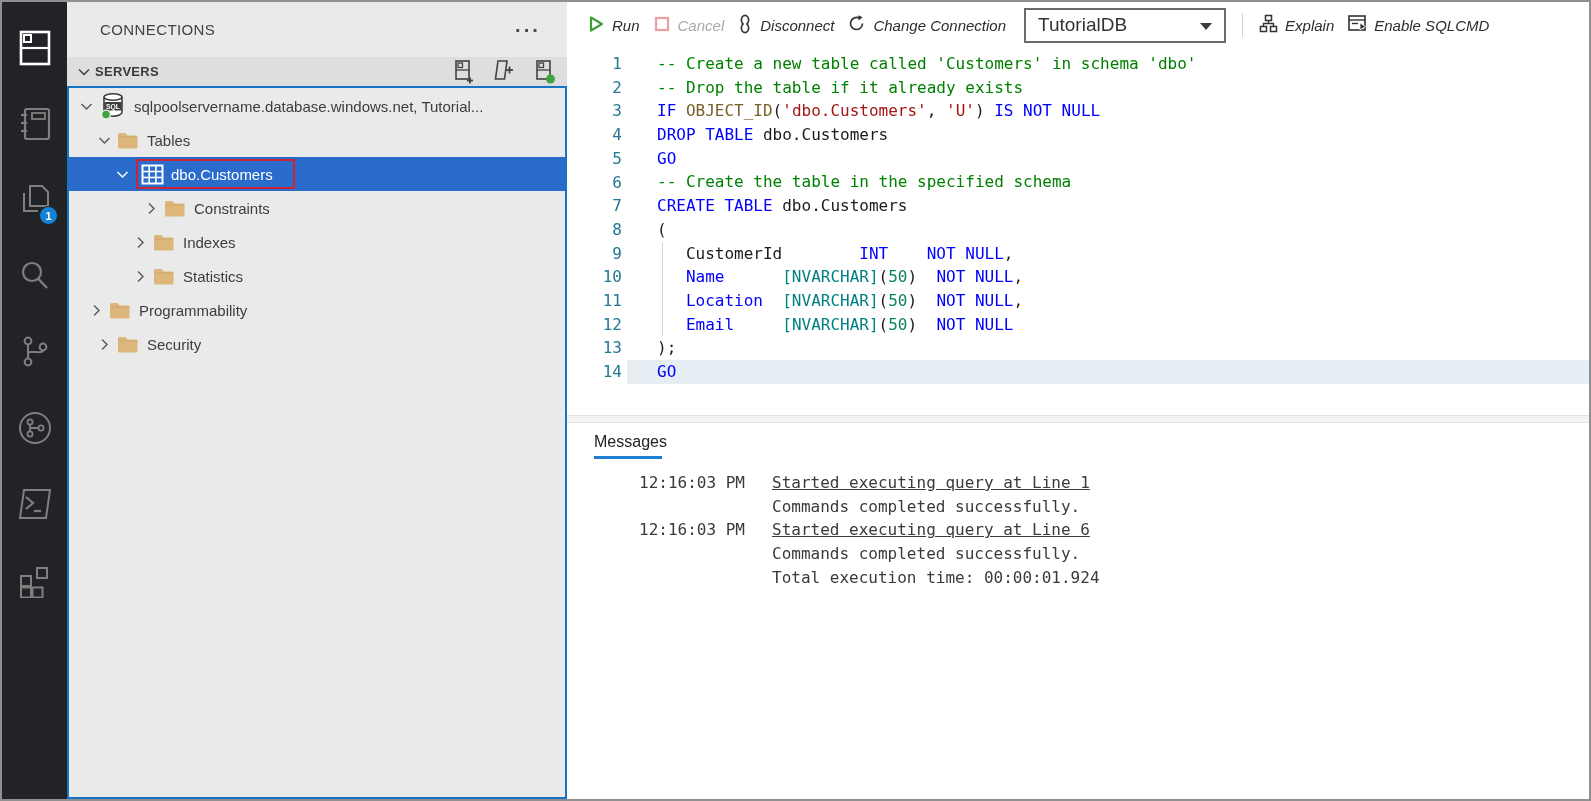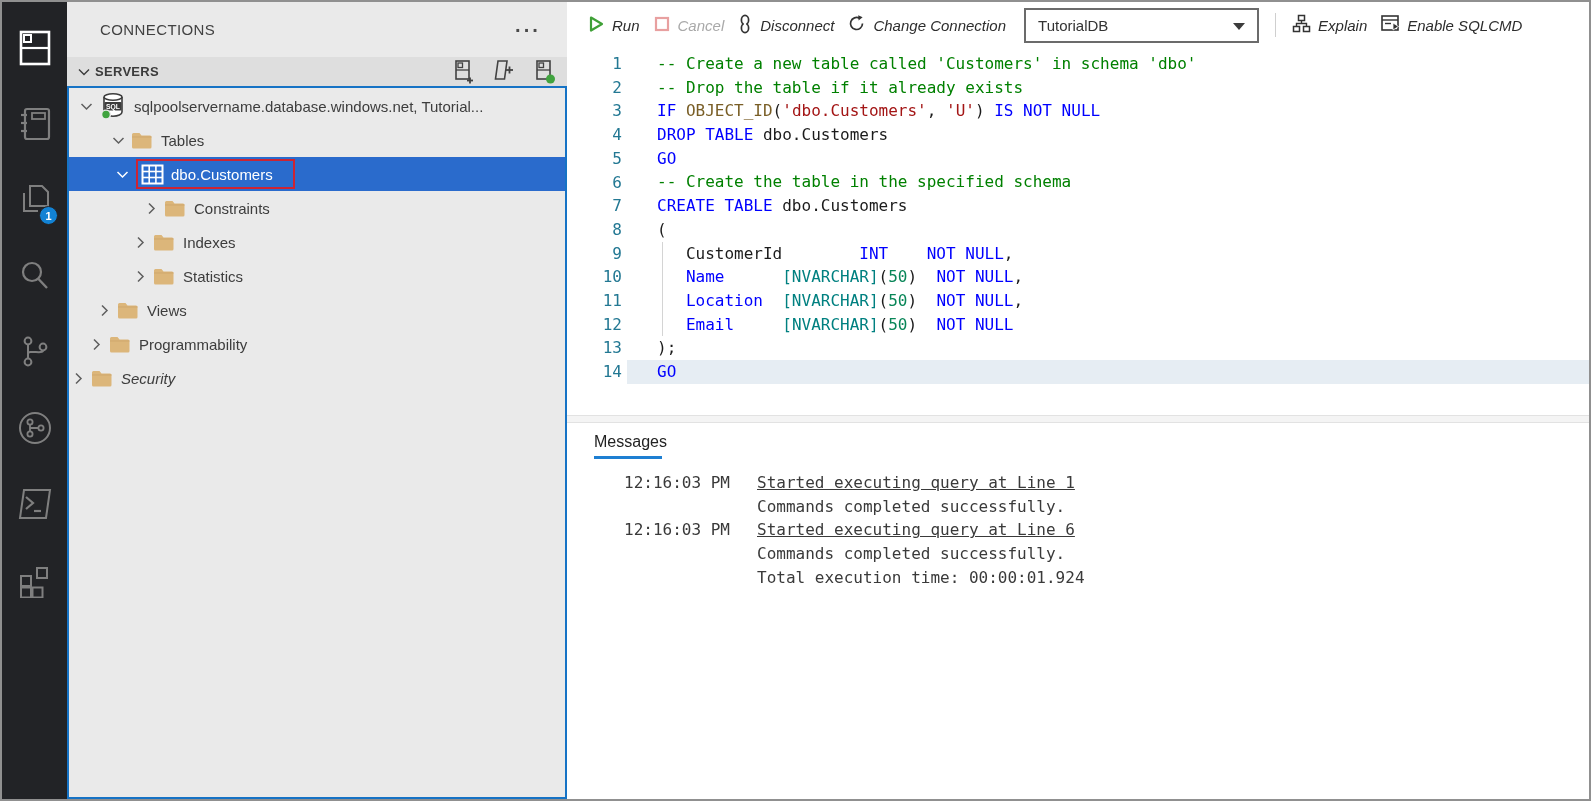--- a/index.html
+++ b/index.html
@@ -31,35 +31,35 @@
 
   
   .editor{flex:1;display:flex;flex-direction:column;background:#fff;min-width:0;}
   .tabbar{height:47px;flex:none;background:#ececec;display:flex;}
   .tab{width:340px;flex:none;background:#fff;display:flex;align-items:center;padding:0 12px 0 17px;gap:10px;font-size:15px;color:#383838;cursor:pointer;}
   .tab-title{white-space:nowrap;}
   .dirty{width:9px;height:9px;border-radius:50%;background:#2f2f2f;margin-left:10px;flex:none;}
   .toolbar{height:46px;flex:none;display:flex;align-items:center;padding-left:20px;gap:13px;background:#fff;}
   .tb-item{display:flex;align-items:center;gap:7px;font-size:15px;color:#2d2d2d;cursor:pointer;white-space:nowrap;font-style:italic;}
   .tb-item.disabled{color:#a9a9a9;cursor:default;text-align:right;}
-  .db-select{width:235px;height:35px;border:2px solid #6b6b6b;display:flex;align-items:center;justify-content:space-between;padding:0 12px;font-size:15px;color:#333;margin-left:5px;background:#fff;cursor:pointer;gap:48px;}
+  .db-select{width:202px;height:35px;border:2px solid #6b6b6b;display:flex;align-items:center;justify-content:space-between;padding:0 12px;font-size:19px;color:#333;margin-left:5px;background:#fff;cursor:pointer;gap:48px;}
   .vsep{width:1px;height:24px;background:#cfcfcf;margin:0 3px;}
 
   .editor-body{flex:1;display:flex;position:relative;overflow:hidden;font-family:"DejaVu Sans Mono","Liberation Mono",monospace;font-size:16px;line-height:23.7px;background:#fff;}
   .gutter{width:60px;flex:none;text-align:right;padding:4px 5px 0 0;color:#237893;}
   .code{flex:1;padding-top:4px;white-space:pre;min-width:0;}
   .cline{padding-left:30px;height:23.7px;}
   .cline.current{background:#e6edf3;}
   .indent-guide{position:absolute;left:95px;width:1px;background:#d4d4d4;}
 
   .splitter{height:8px;flex:none;background:#f4f4f4;border-top:1px solid #e2e2e2;border-bottom:1px solid #e2e2e2;cursor:row-resize;}
   .results{flex:1;padding:10px 0 0 27px;overflow:hidden;}
   .results-tab{display:inline-block;font-size:16px;color:#222;cursor:pointer;}
   .results-underline{height:3px;background:#1e7fd2;width:68px;margin-top:5px;}
-  .msgs{margin:12px 0 0 30px;font-family:"DejaVu Sans Mono","Liberation Mono",monospace;font-size:16px;color:#3a3a3a;}
+  .msgs{margin:12px 0 0 45px;font-family:"DejaVu Sans Mono","Liberation Mono",monospace;font-size:16px;color:#3a3a3a;}
   .msg-row{display:flex;height:23.7px;align-items:center;white-space:pre;}
   .msg-time{width:133px;flex:none;}
   .msg-link{text-decoration:underline;cursor:pointer;}
 </style>
 </head>
 <body>
 
 <div class="window">
 
   <div class="activitybar">
@@ -176,21 +176,21 @@
             <svg width="27" height="28" viewBox="0 0 27 28">
               <path d="M5 5 v15 c0 2.4 4 4.2 9 4.2 s9 -1.8 9 -4.2 V5" fill="#fff" stroke="#3c3c3c" stroke-width="1.6"></path>
               <ellipse cx="14" cy="5" rx="9" ry="3.2" fill="#fff" stroke="#3c3c3c" stroke-width="1.6"></ellipse>
               <rect x="5.5" y="10" width="17" height="8.5" rx="1" fill="#3c3c3c"></rect>
               <text x="14" y="16.6" font-size="6.8" font-weight="bold" fill="#fff" text-anchor="middle" font-family="Liberation Sans, sans-serif">SQL</text>
               <circle cx="7" cy="22.5" r="4.4" fill="#40a33f" stroke="#eaeaea" stroke-width="1.4"></circle>
             </svg>
           </span>
           <span class="tlabel">sqlpoolservername.database.windows.net, Tutorial...</span>
         </div>
-        <div class="tree-row" style="padding-left: 40px;">
+        <div class="tree-row" style="padding-left: 26px;">
           <span class="chev">
             <svg width="15" height="15" viewBox="0 0 15 15">
               <polyline points="2.5,5 7.5,10 12.5,5" fill="none" stroke="#5f5f5f" stroke-width="1.5"></polyline>
             </svg>
           </span>
           <span class="ticon">
             <svg width="22" height="18" viewBox="0 0 22 18">
               <path d="M1 3.5 a1.5 1.5 0 0 1 1.5 -1.5 h6 l2 2.5 h8.5 a1.5 1.5 0 0 1 1.5 1.5 v10 a1.5 1.5 0 0 1 -1.5 1.5 h-16.5 a1.5 1.5 0 0 1 -1.5 -1.5 z" fill="#dcb67a"></path>
               <path d="M1 6 h19.5" stroke="#cfa76c" stroke-width="1"></path>
             </svg>
@@ -251,49 +251,35 @@
             </svg>
           </span>
           <span class="ticon">
             <svg width="22" height="18" viewBox="0 0 22 18">
               <path d="M1 3.5 a1.5 1.5 0 0 1 1.5 -1.5 h6 l2 2.5 h8.5 a1.5 1.5 0 0 1 1.5 1.5 v10 a1.5 1.5 0 0 1 -1.5 1.5 h-16.5 a1.5 1.5 0 0 1 -1.5 -1.5 z" fill="#dcb67a"></path>
               <path d="M1 6 h19.5" stroke="#cfa76c" stroke-width="1"></path>
             </svg>
           </span>
           <span class="tlabel">Statistics</span>
         </div>
+        <div class="tree-row" style="padding-left: 18px;">
+          <span class="chev">
+            <svg width="15" height="15" viewBox="0 0 15 15">
+              <polyline points="5,2.5 10,7.5 5,12.5" fill="none" stroke="#5f5f5f" stroke-width="1.5"></polyline>
+            </svg>
+          </span>
+          <span class="ticon">
+            <svg width="22" height="18" viewBox="0 0 22 18">
+              <path d="M1 3.5 a1.5 1.5 0 0 1 1.5 -1.5 h6 l2 2.5 h8.5 a1.5 1.5 0 0 1 1.5 1.5 v10 a1.5 1.5 0 0 1 -1.5 1.5 h-16.5 a1.5 1.5 0 0 1 -1.5 -1.5 z" fill="#dcb67a"></path>
+              <path d="M1 6 h19.5" stroke="#cfa76c" stroke-width="1"></path>
+            </svg>
+          </span>
+          <span class="tlabel">Programmability</span>
+        </div>
         <div class="tree-row" style="padding-left: 26px;">
-          <span class="chev">
-            <svg width="15" height="15" viewBox="0 0 15 15">
-              <polyline points="5,2.5 10,7.5 5,12.5" fill="none" stroke="#5f5f5f" stroke-width="1.5"></polyline>
-            </svg>
-          </span>
-          <span class="ticon">
-            <svg width="22" height="18" viewBox="0 0 22 18">
-              <path d="M1 3.5 a1.5 1.5 0 0 1 1.5 -1.5 h6 l2 2.5 h8.5 a1.5 1.5 0 0 1 1.5 1.5 v10 a1.5 1.5 0 0 1 -1.5 1.5 h-16.5 a1.5 1.5 0 0 1 -1.5 -1.5 z" fill="#dcb67a"></path>
-              <path d="M1 6 h19.5" stroke="#cfa76c" stroke-width="1"></path>
-            </svg>
-          </span>
-          <span class="tlabel">Views</span>
-        </div>
-        <div class="tree-row" style="padding-left: 18px;">
-          <span class="chev">
-            <svg width="15" height="15" viewBox="0 0 15 15">
-              <polyline points="5,2.5 10,7.5 5,12.5" fill="none" stroke="#5f5f5f" stroke-width="1.5"></polyline>
-            </svg>
-          </span>
-          <span class="ticon">
-            <svg width="22" height="18" viewBox="0 0 22 18">
-              <path d="M1 3.5 a1.5 1.5 0 0 1 1.5 -1.5 h6 l2 2.5 h8.5 a1.5 1.5 0 0 1 1.5 1.5 v10 a1.5 1.5 0 0 1 -1.5 1.5 h-16.5 a1.5 1.5 0 0 1 -1.5 -1.5 z" fill="#dcb67a"></path>
-              <path d="M1 6 h19.5" stroke="#cfa76c" stroke-width="1"></path>
-            </svg>
-          </span>
-          <span class="tlabel">Programmability</span>
-        </div>
-        <div class="tree-row" style=" font-style: italic;">
           <span class="chev">
             <svg width="15" height="15" viewBox="0 0 15 15">
               <polyline points="5,2.5 10,7.5 5,12.5" fill="none" stroke="#5f5f5f" stroke-width="1.5"></polyline>
             </svg>
           </span>
           <span class="ticon">
             <svg width="22" height="18" viewBox="0 0 22 18">
               <path d="M1 3.5 a1.5 1.5 0 0 1 1.5 -1.5 h6 l2 2.5 h8.5 a1.5 1.5 0 0 1 1.5 1.5 v10 a1.5 1.5 0 0 1 -1.5 1.5 h-16.5 a1.5 1.5 0 0 1 -1.5 -1.5 z" fill="#dcb67a"></path>
               <path d="M1 6 h19.5" stroke="#cfa76c" stroke-width="1"></path>
             </svg>

